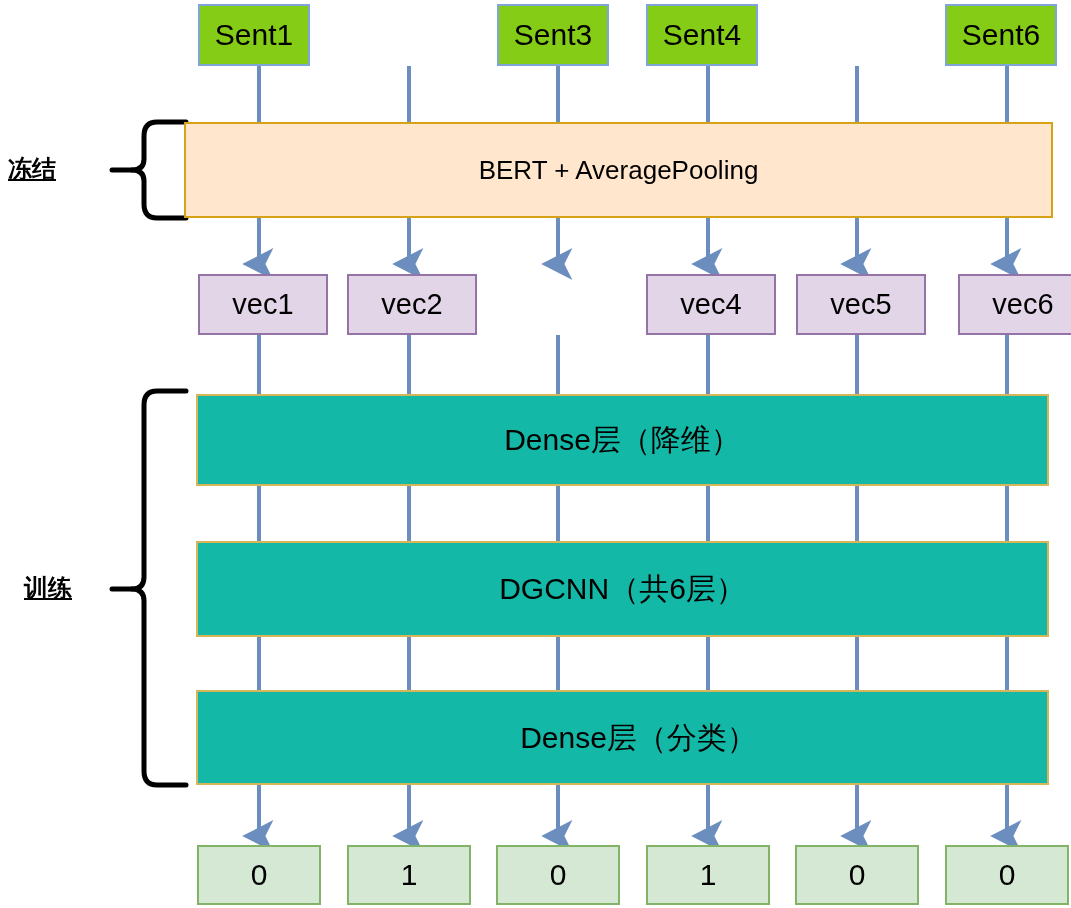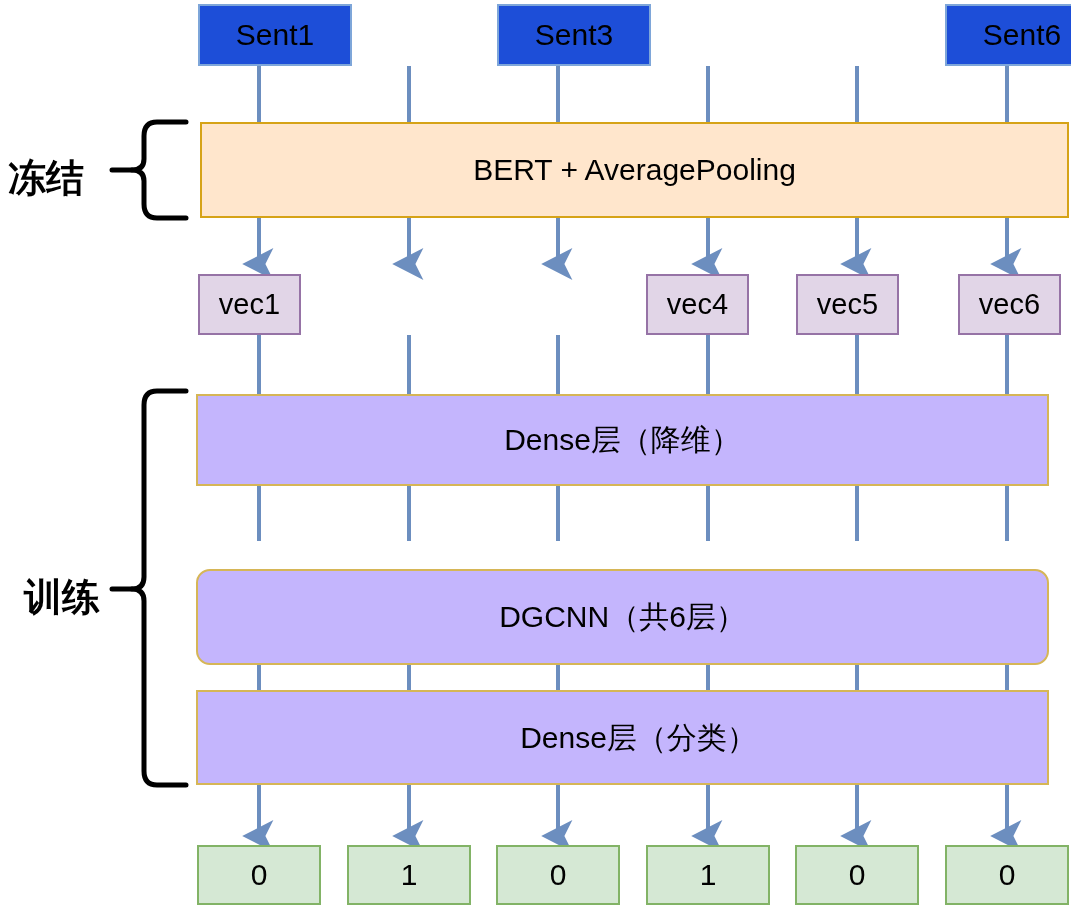--- a/index.html
+++ b/index.html
@@ -26,60 +26,60 @@
     justify-content: center;
     border-width: 2px;
     border-style: solid;
     color: #000000;
     line-height: 1;
     white-space: nowrap;
   }
 
   
   .sent-box {
-    width: 154px;
+    width: 112px;
     height: 62px;
     top: 4px;
-    background: #1d4ed8;
+    background: #84cc16;
     border-color: #7ea6d9;
     font-size: 30px;
   }
 
   
   .bert-box {
-    left: 200px;
+    left: 184px;
     top: 122px;
     width: 869px;
     height: 96px;
     background: #ffe6cc;
     border-color: #d6a317;
-    font-size: 30px;
+    font-size: 26px;
   }
 
   
   .vec-box {
-    width: 103px;
+    width: 130px;
     height: 61px;
     top: 274px;
     background: #e1d5e7;
     border-color: #9673a6;
     font-size: 29px;
   }
 
   
   .train-box {
     left: 196px;
     width: 853px;
-    background: #c4b5fd;
+    background: #14b8a6;
     border-color: #d6b656;
     font-size: 30px;
     text-align: right;
   }
   .train-box.b1 { top: 394px; height: 92px; }
-  .train-box.b2 { top: 569px; height: 96px; border-radius: 14px; }
+  .train-box.b2 { top: 541px; height: 96px; }
   .train-box.b3 { top: 690px; height: 95px; padding-left: 32px; }
 
   
   .out-box {
     width: 124px;
     height: 60px;
     top: 845px;
     background: #d5e8d4;
     border-color: #82b366;
     font-size: 30px;
@@ -91,24 +91,25 @@
     left: 0;
     top: 0;
     width: 1071px;
     height: 908px;
     pointer-events: none;
   }
 
   
   .group-label {
     position: absolute;
-    font-size: 38px;
+    font-size: 24px;
     font-weight: bold;
     color: #000000;
     white-space: nowrap;
+    text-decoration: underline;
   }
   .group-label.frozen { left: 8px; top: 153px; }
   .group-label.training { left: 24px; top: 572px; }
 </style>
 </head>
 <body>
 
 <div id="canvas">
 
   <svg id="wires" viewBox="0 0 1071 908" xmlns="http://www.w3.org/2000/svg">
@@ -173,25 +174,27 @@
                Q144,589 144,601 L144,771 Q144,785 157,785 L186,785"></path>
       <line x1="112" y1="589" x2="132" y2="589"></line>
     </g>
   </svg>
 
   <div class="group-label frozen">冻结</div>
   <div class="group-label training">训练</div>
 
   <div class="node sent-box" style="left:198px">Sent1</div>
   <div class="node sent-box" style="left:497px">Sent3</div>
+  <div class="node sent-box" style="left:646px">Sent4</div>
   <div class="node sent-box" style="left:945px">Sent6</div>
 
   <div class="node bert-box">BERT + AveragePooling</div>
 
   <div class="node vec-box" style="left:198px">vec1</div>
+  <div class="node vec-box" style="left:347px">vec2</div>
   <div class="node vec-box" style="left:646px">vec4</div>
   <div class="node vec-box" style="left:796px">vec5</div>
   <div class="node vec-box" style="left:958px">vec6</div>
 
   <div class="node train-box b1">Dense层（降维）</div>
   <div class="node train-box b2">DGCNN（共6层）</div>
   <div class="node train-box b3">Dense层（分类）</div>
 
   <div class="node out-box" style="left:197px">0</div>
   <div class="node out-box" style="left:347px">1</div>

